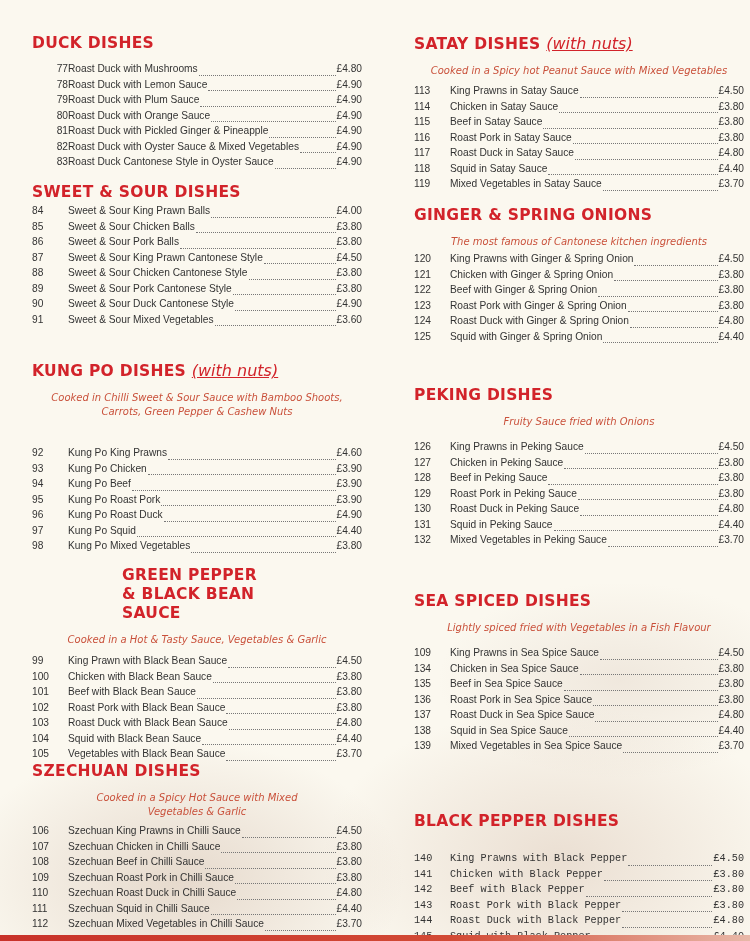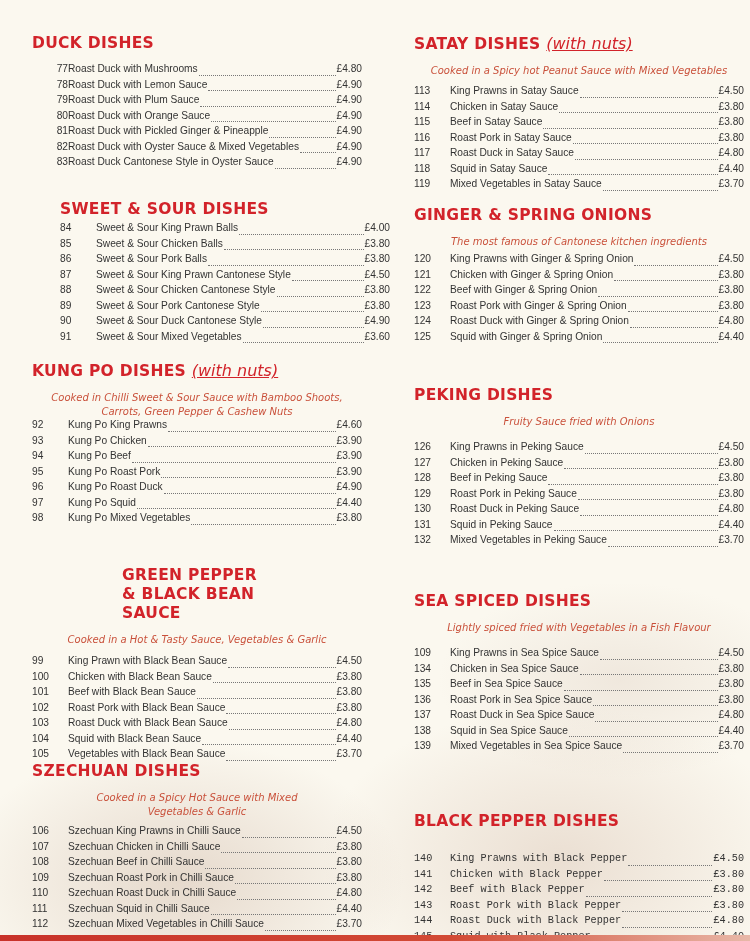--- a/index.html
+++ b/index.html
@@ -93,21 +93,21 @@
       </div>
       <div class="row">
         <span class="num">83</span>
         <span class="name">Roast Duck Cantonese Style in Oyster Sauce</span>
         <span class="dots"></span>
         <span class="price">£4.90</span>
       </div>
     </div>
 </div>
 
-<div class="section" style="left:32px; top:200px;margin-left:28px;">
+<div class="section" style="left:32px; top:183px;">
   <h2><span>SWEET &amp; SOUR DISHES</span></h2>
   <div class="items" style="margin-top:3px;">
       <div class="row">
         <span class="num">84</span>
         <span class="name">Sweet &amp; Sour King Prawn Balls</span>
         <span class="dots"></span>
         <span class="price">£4.00</span>
       </div>
       <div class="row">
         <span class="num">85</span>
@@ -150,21 +150,21 @@
         <span class="name">Sweet &amp; Sour Mixed Vegetables</span>
         <span class="dots"></span>
         <span class="price">£3.60</span>
       </div>
     </div>
 </div>
 
 <div class="section" style="left:32px; top:361px;">
   <h2><span>KUNG PO DISHES</span> <span class="note">(with nuts)</span></h2>
   <div class="sub" style="padding:0 6px;">Cooked in Chilli Sweet &amp; Sour Sauce with Bamboo Shoots, Carrots, Green Pepper &amp; Cashew Nuts</div>
-  <div class="items" style="margin-top:0;">
+  <div class="items" style="margin-top:28px;">
       <div class="row">
         <span class="num">92</span>
         <span class="name">Kung Po King Prawns</span>
         <span class="dots"></span>
         <span class="price">£4.60</span>
       </div>
       <div class="row">
         <span class="num">93</span>
         <span class="name">Kung Po Chicken</span>
         <span class="dots"></span>

